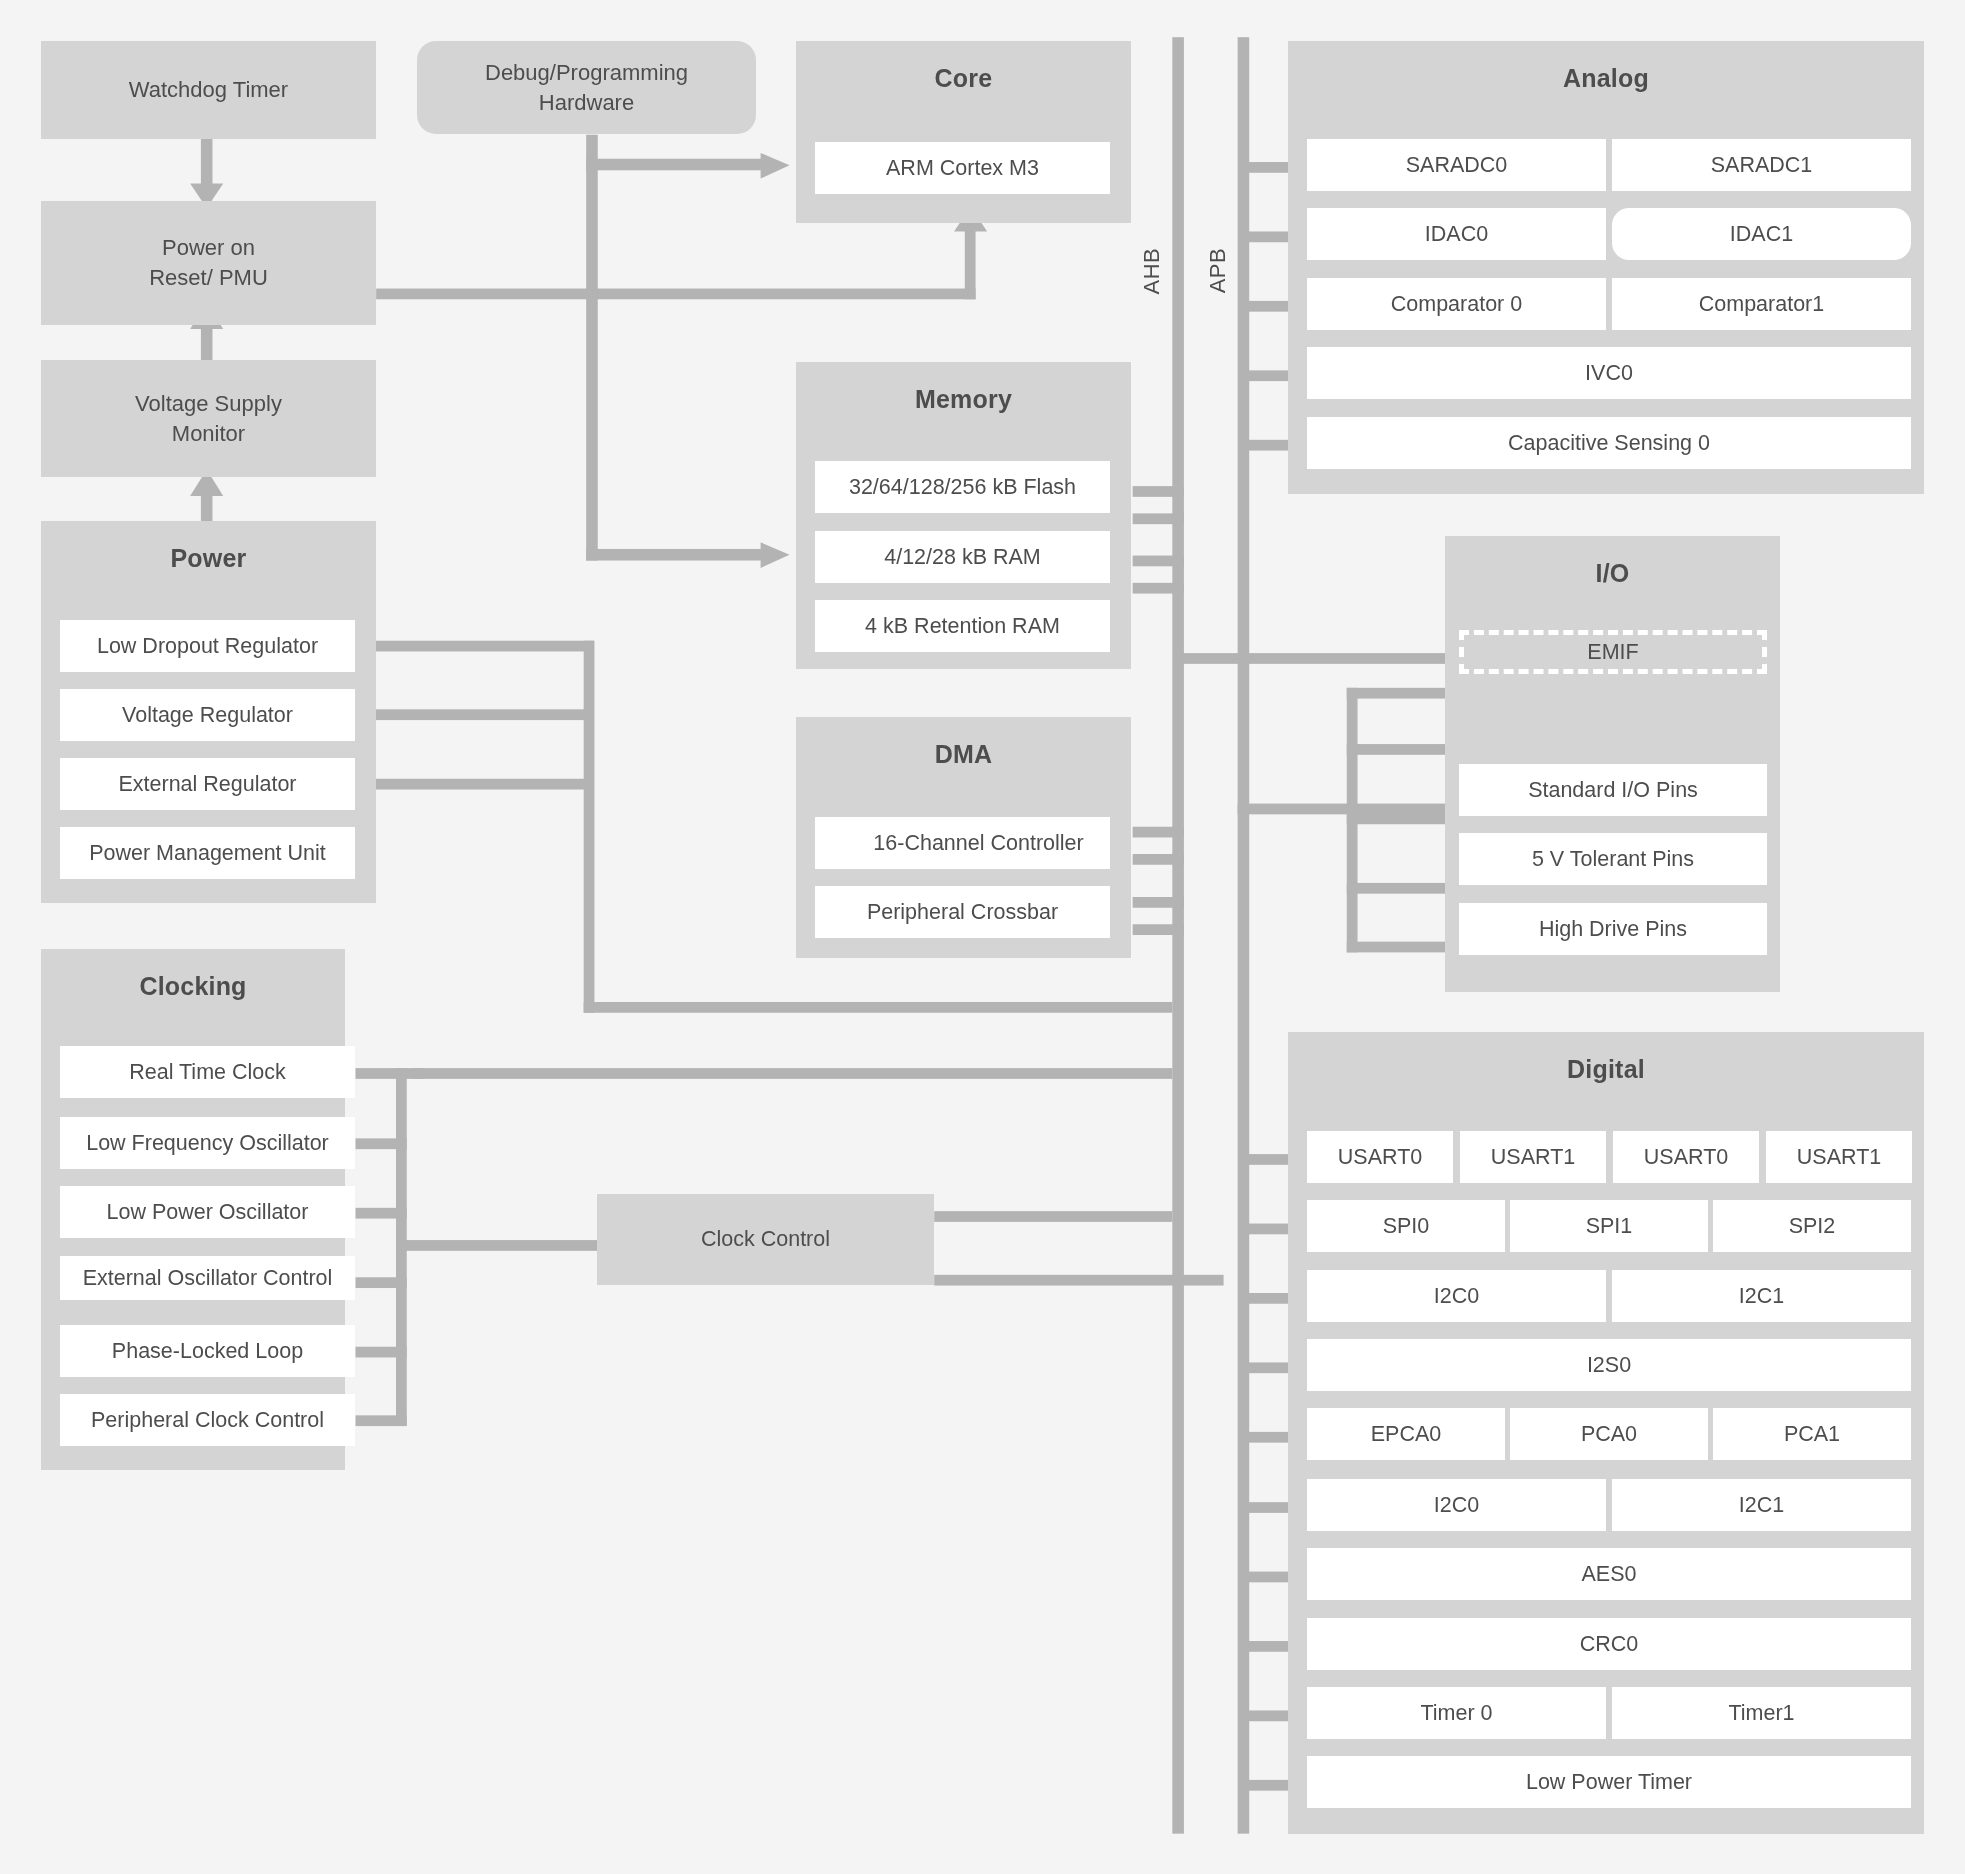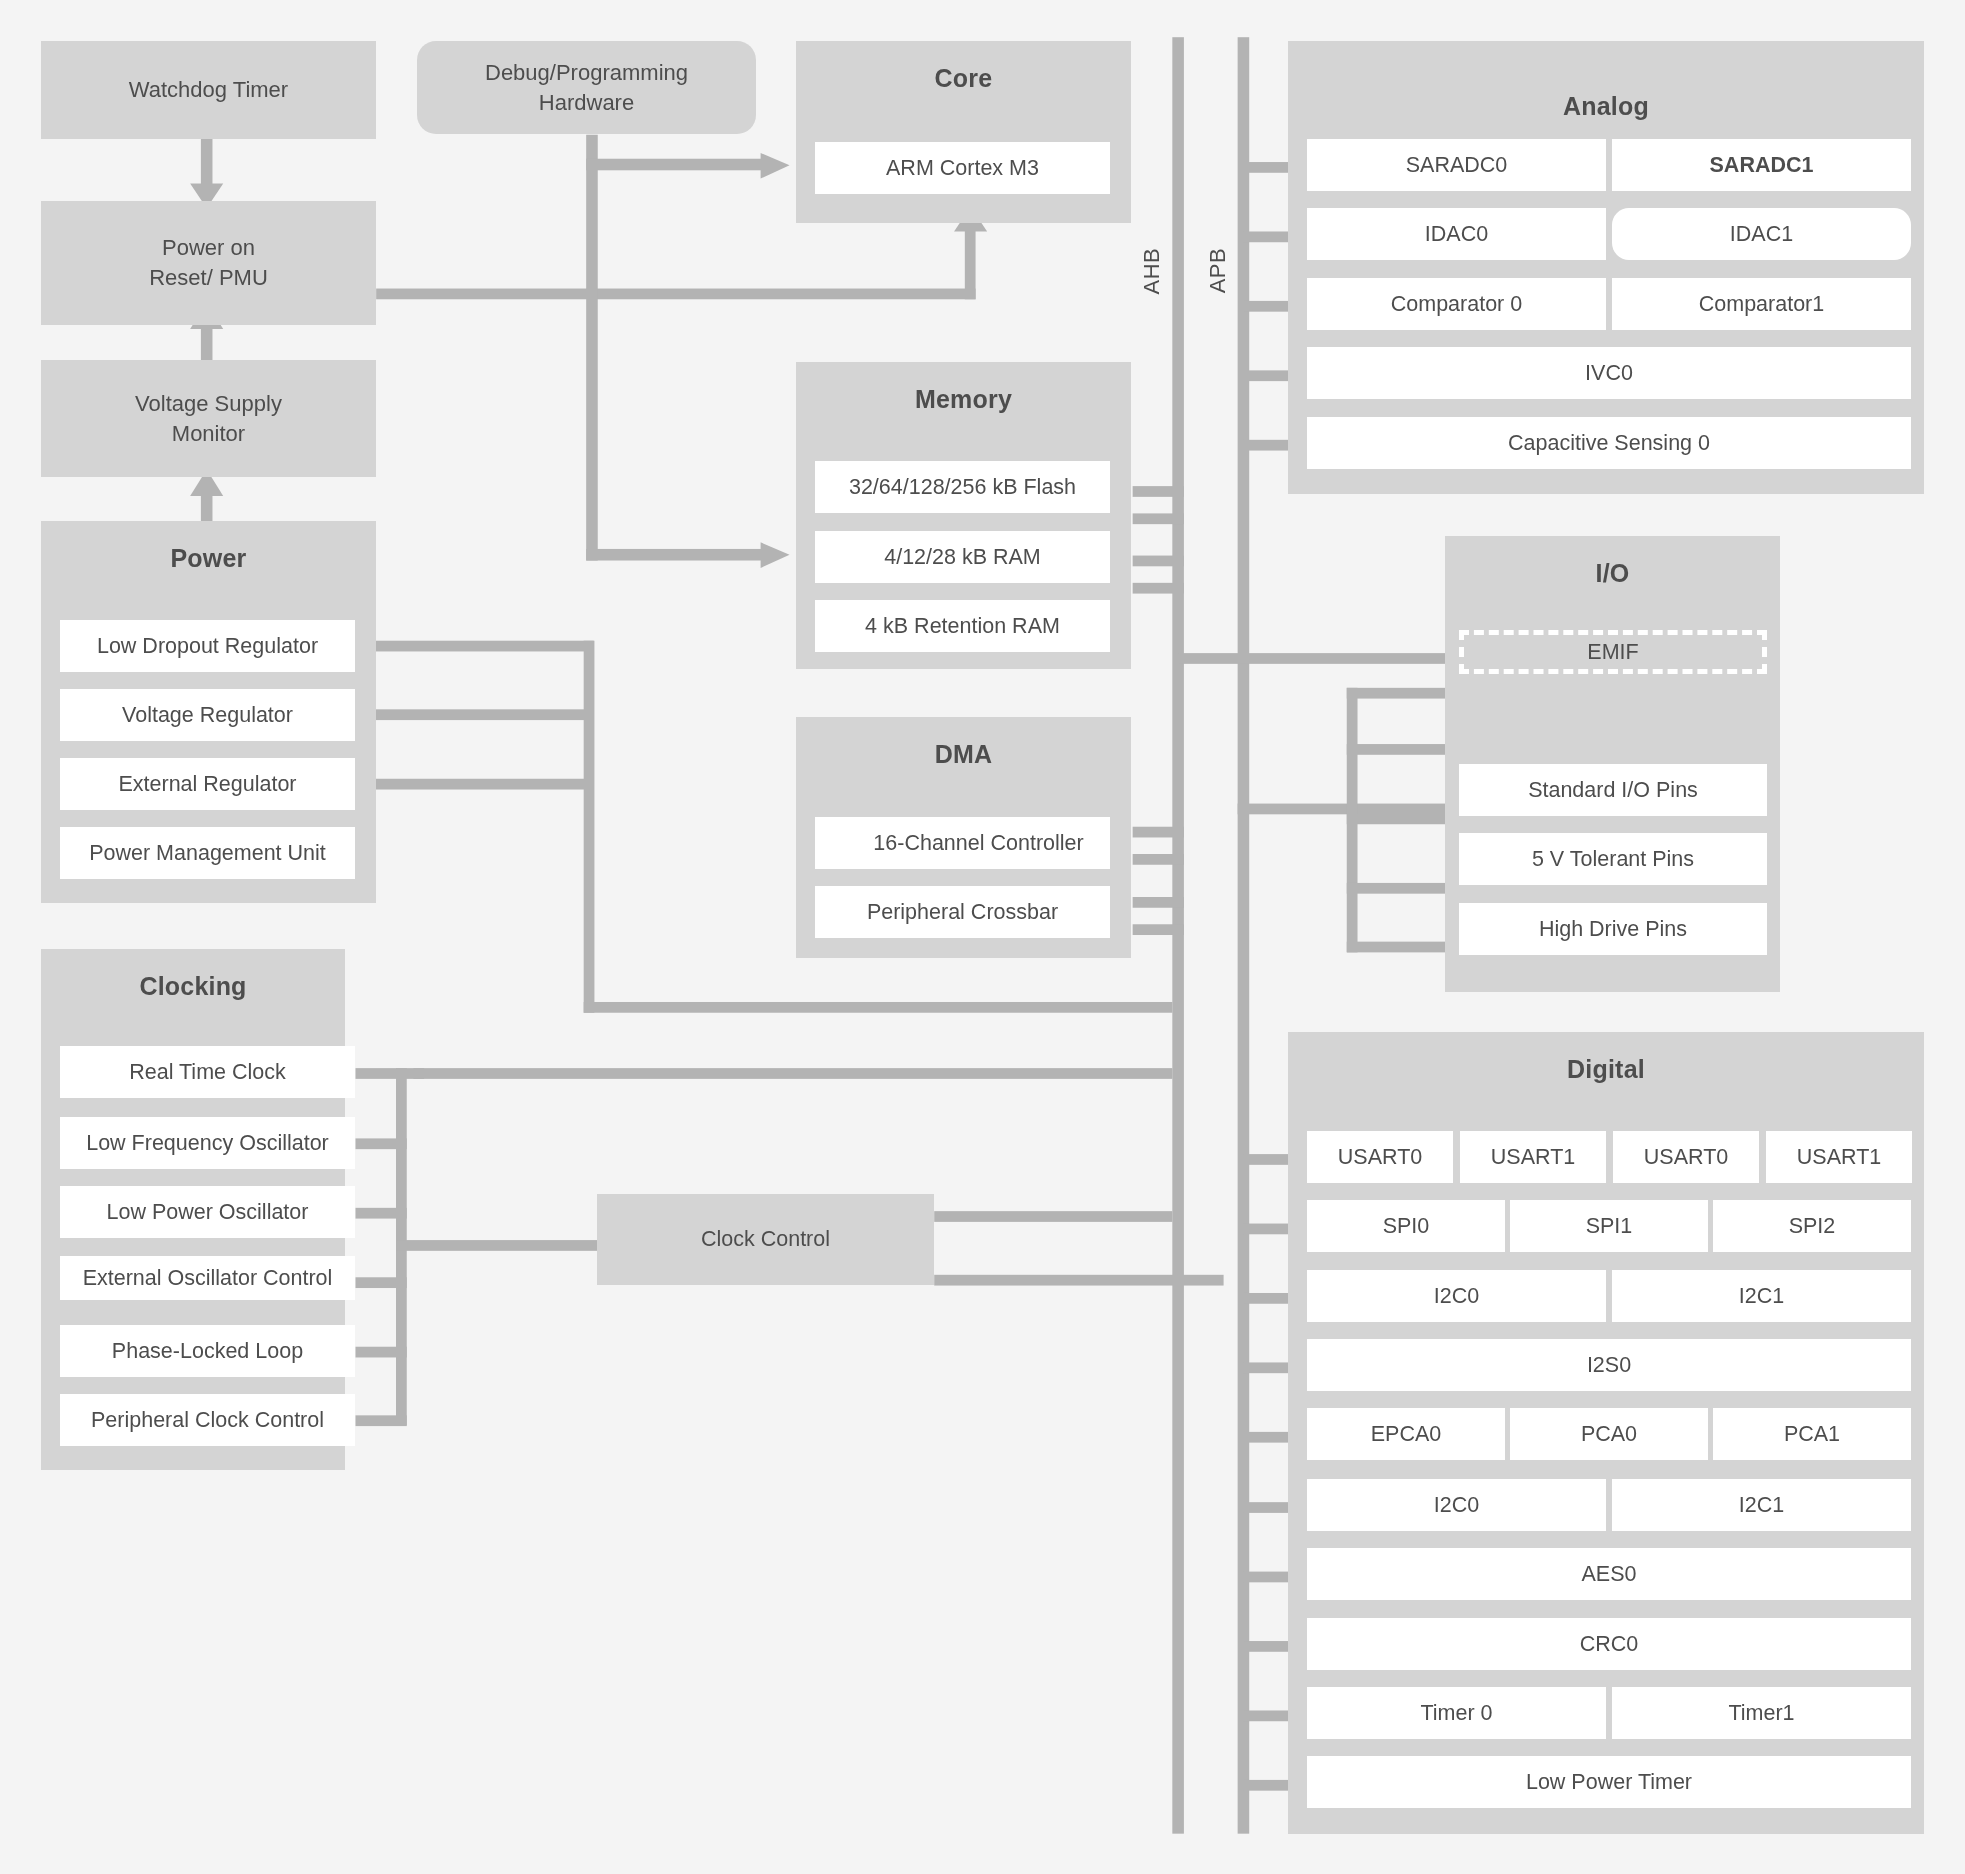--- a/index.html
+++ b/index.html
@@ -239,26 +239,26 @@
   </div>
 
   <div class="plainbox" style="left:597px;top:1194px;width:337px;height:91px;font-size:21.5px;">
     <span>Clock Control</span>
   </div>
 
   <div class="buslabel" style="left:1139px;top:248px;">AHB</div>
   <div class="buslabel" style="left:1205px;top:248px;">APB</div>
 
   <div class="grp" style="left:1288px;top:41px;width:636px;height:453px;">
-    <div class="grp-title" style="top:23px;font-size:25px;margin-top:28px;">Analog</div>
+    <div class="grp-title" style="top:23px;font-size:25px;">Analog</div>
   </div>
   <div class="item" style="left:1307px;top:139px;width:299px;height:52px;font-size:21.5px;">
     <span>SARADC0</span>
   </div>
-  <div class="item" style="left:1612px;top:139px;width:299px;height:52px;font-size:21.5px;font-weight:bold;">
+  <div class="item" style="left:1612px;top:139px;width:299px;height:52px;font-size:21.5px;">
     <span>SARADC1</span>
   </div>
   <div class="item" style="left:1307px;top:208px;width:299px;height:52px;font-size:21.5px;">
     <span>IDAC0</span>
   </div>
   <div class="item" style="left:1612px;top:208px;width:299px;height:52px;font-size:21.5px;border-radius:17px;">
     <span>IDAC1</span>
   </div>
   <div class="item" style="left:1307px;top:278px;width:299px;height:52px;font-size:21.5px;">
     <span>Comparator 0</span>

